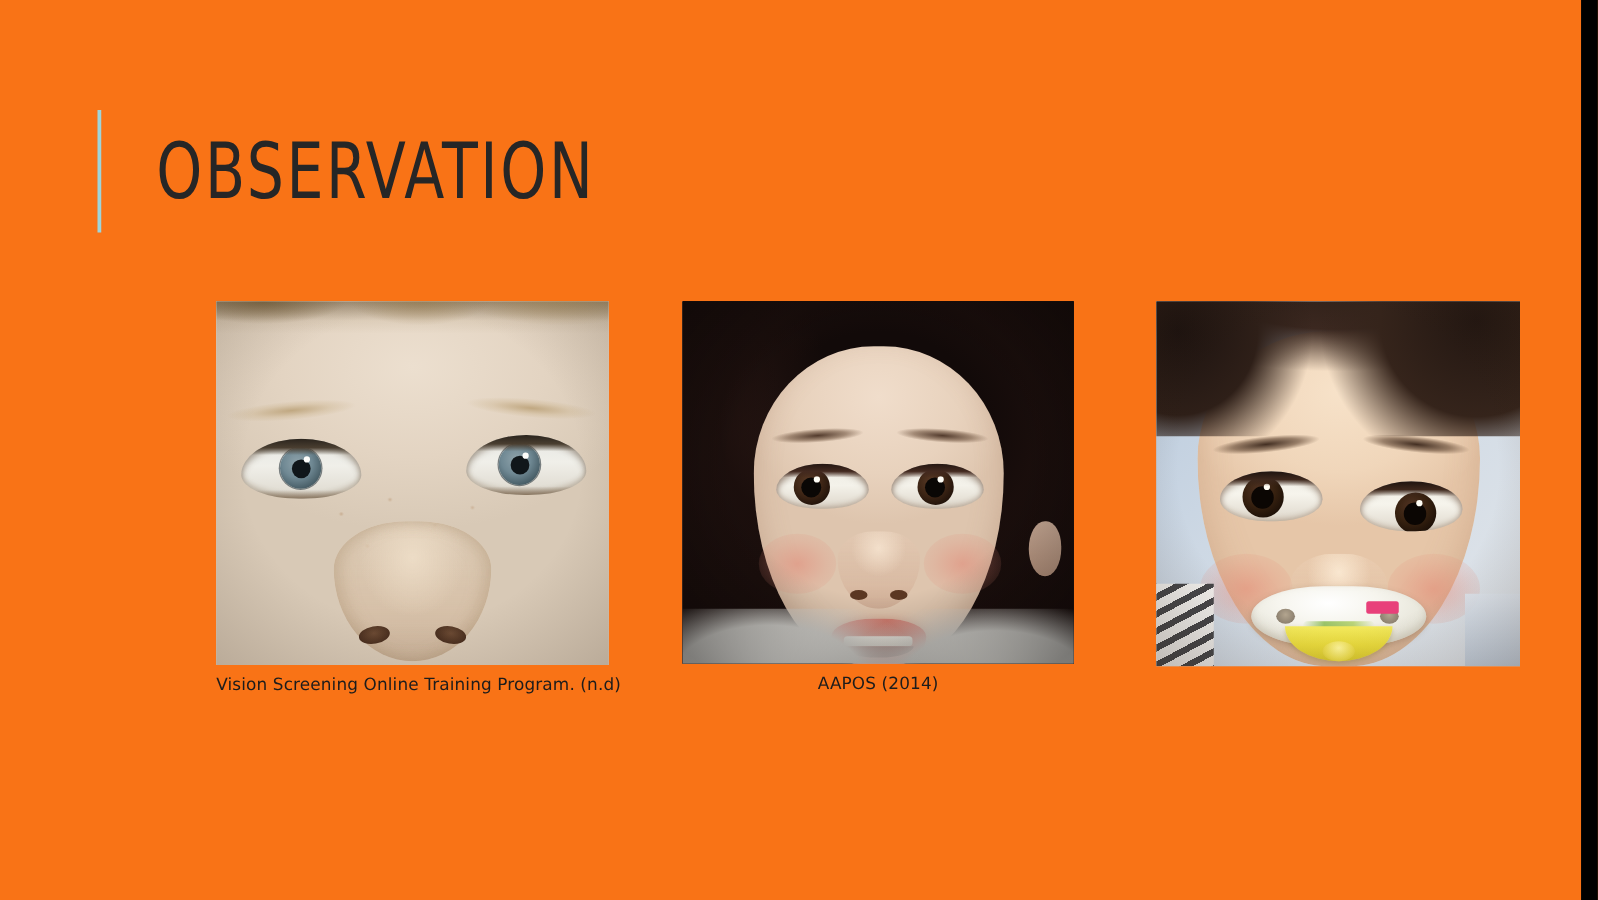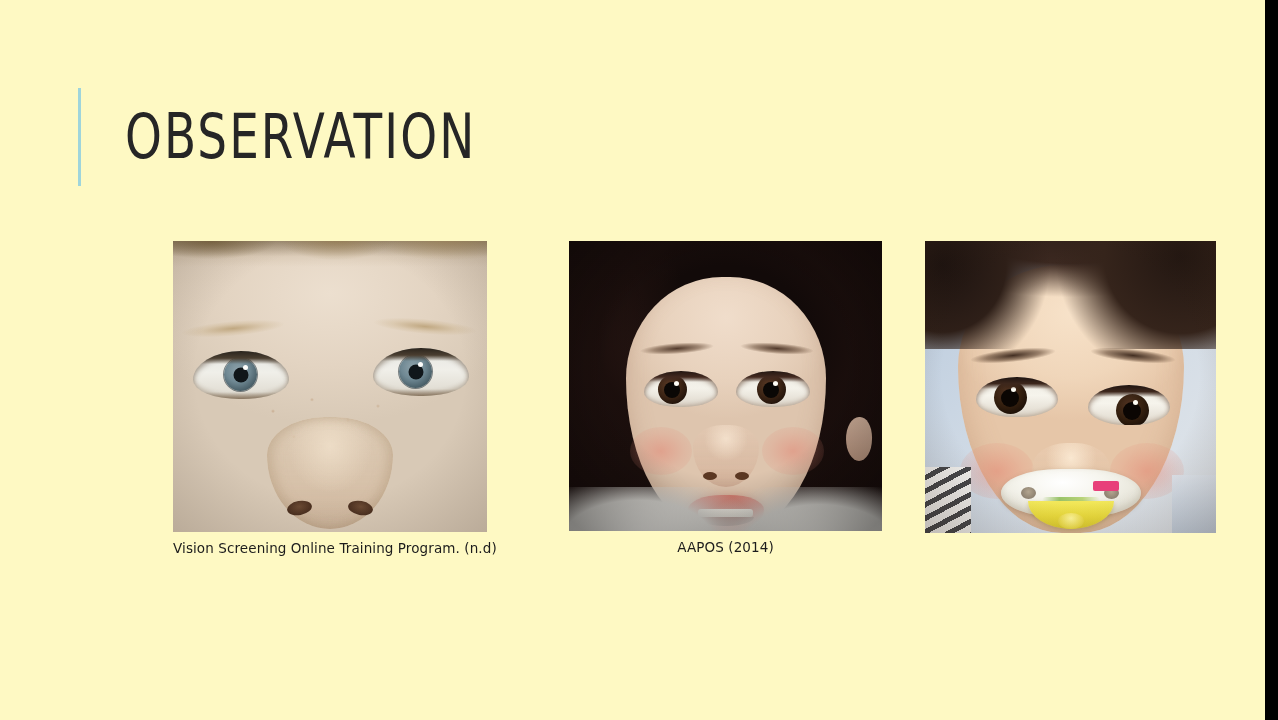--- a/index.html
+++ b/index.html
@@ -13,21 +13,21 @@
   #slide-root {
     position:relative;
     width:1278px; height:720px;
     background:#000;
   }
   
   .slide-canvas {
     position:absolute;
     left:0; top:0;
     width:1265px; height:720px;
-    background:#fef9c3;
+    background:#f97316;
   }
   
   .letterbox-right {
     position:absolute;
     left:1265px; top:0;
     width:13px; height:720px;
     background:#000;
   }
   
   .title-block {
@@ -77,21 +77,21 @@
     font-family:"DejaVu Sans","Liberation Sans", sans-serif;
     font-size:13.5px;
     font-weight:400;
     color:#1c1c1c;
     letter-spacing:0.1px;
     white-space:nowrap;
   }
   
   .fig-1 { left:125px; }
   .fig-1 .figure-photo { width:314px; height:291px; }
-  .fig-2 { left:521px; }
+  .fig-2 { left:498px; }
   .fig-2 .figure-photo { width:313px; height:290px; }
   .fig-3 { left:877px; }
   .fig-3 .figure-photo { width:291px; height:292px; }
 
   
   .p1-skin {
     position:absolute; inset:0;
     background:
       radial-gradient(ellipse 60% 45% at 50% 18%, #ecdfcf 0%, #e3d4c2 55%, #d8c9b6 100%),
       linear-gradient(180deg,#e8dac8 0%, #e6d7c4 40%, #ddcdb8 75%, #cfbfa9 100%);

